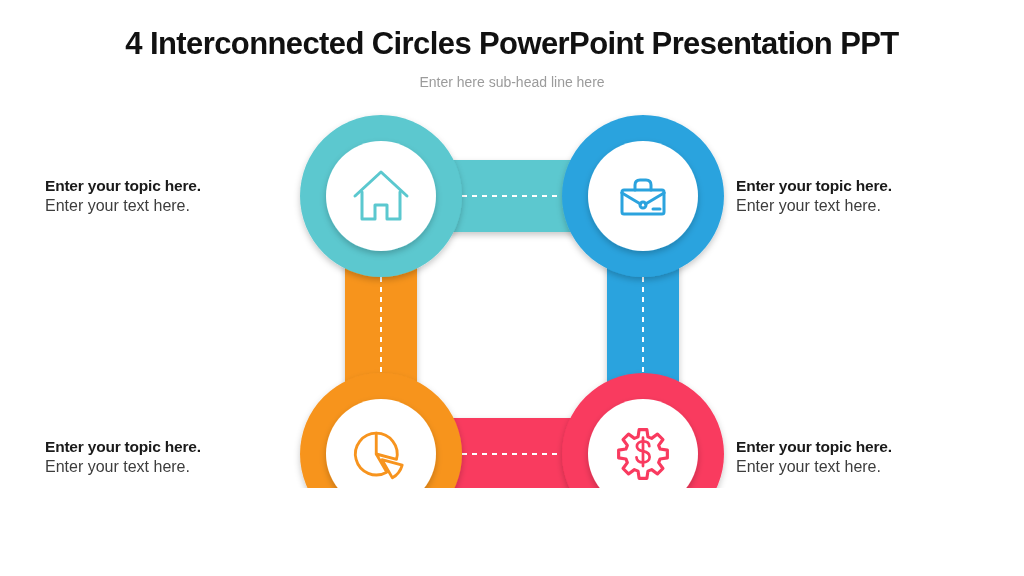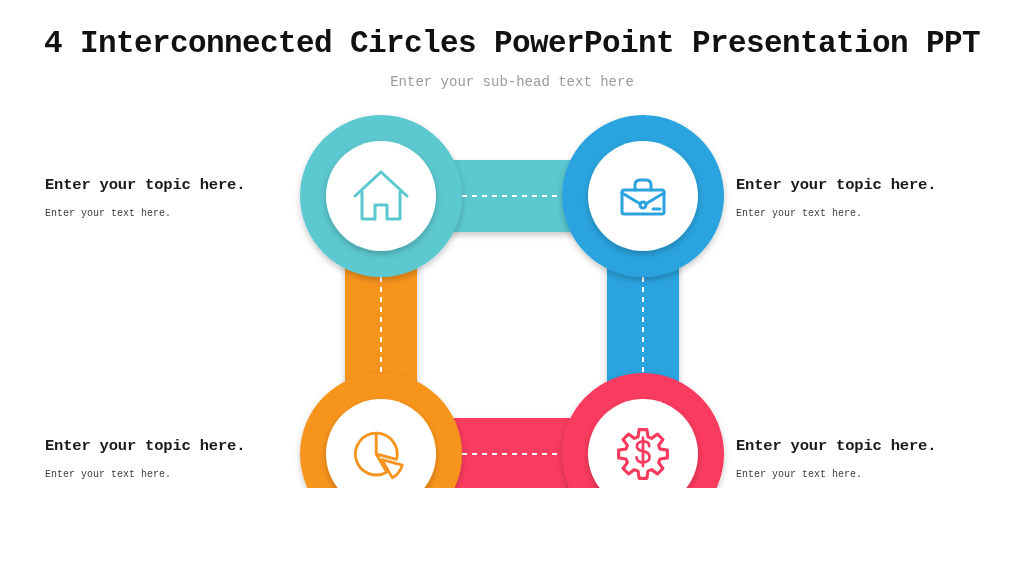--- a/index.html
+++ b/index.html
@@ -1,21 +1,21 @@
 <!DOCTYPE html>
 <html style="--color-background: #FFFFFF; --color-teal: #5BC8CF; --color-blue: #2BA3DE; --color-orange: #F7941E; --color-pink: #F93A5F; --color-node_face: #FFFFFF; --color-connector_dash: #FFFFFF; --color-title_text: #111111; --color-subtitle_text: #9B9B9B; --color-topic_title_text: #1A1A1A; --color-topic_body_text: #3D3D3D;"><head>
 <meta charset="utf-8">
 <style>
   html, body { margin: 0; padding: 0; background: #ffffff; }
   .slide {
     position: relative;
     width: 1024px;
     height: 488px;
     background: var(--color-background, #fff);
-    font-family: Liberation Mono, monospace;
+    font-family: Liberation Sans, sans-serif;
     overflow: hidden;
   }
   .page-title {
     position: absolute;
     top: 26px; left: 0;
     width: 100%;
     margin: 0;
     text-align: center;
     font-size: 31px;
     font-weight: bold;
@@ -41,23 +41,23 @@
     width: 240px;
   }
   .topic .topic-title {
     font-size: 15.5px;
     font-weight: bold;
     letter-spacing: -0.2px;
     line-height: 19px;
     color: var(--color-topic_title_text, #1a1a1a);
   }
   .topic .topic-text {
-    font-size: 10px;
+    font-size: 16px;
     line-height: 17px;
-    margin-top: 10px;
+    margin-top: 2px;
     color: var(--color-topic_body_text, #3d3d3d);
   }
   .topic.tl { left: 45px;  top: 176px; }
   .topic.tr { left: 736px; top: 176px; }
   .topic.bl { left: 45px;  top: 437px; }
   .topic.br { left: 736px; top: 437px; }
 
   
   .f-teal   { fill: var(--color-teal, #5bc8cf); }
   .f-blue   { fill: var(--color-blue, #2ba3de); }
@@ -75,21 +75,21 @@
     stroke-dasharray: 5 5;
     fill: none;
   }
 </style>
 </head>
 <body>
 
 <div class="slide">
 
   <h1 class="page-title">4 Interconnected Circles PowerPoint Presentation PPT</h1>
-  <p class="page-subtitle">Enter your sub-head text here</p>
+  <p class="page-subtitle">Enter here sub-head line here</p>
 
   <svg class="diagram" viewBox="0 0 1024 576" xmlns="http://www.w3.org/2000/svg">
     <defs>
       <filter id="shadow" x="-40%" y="-40%" width="180%" height="180%">
         <feDropShadow dx="0" dy="3" stdDeviation="3" flood-color="#000000" flood-opacity="0.22"></feDropShadow>
       </filter>
     </defs>
 
     <rect class="f-orange" x="345" y="196" width="72" height="258" filter="url(#shadow)"></rect>
     <rect class="f-blue" x="607" y="196" width="72" height="258" filter="url(#shadow)"></rect>

